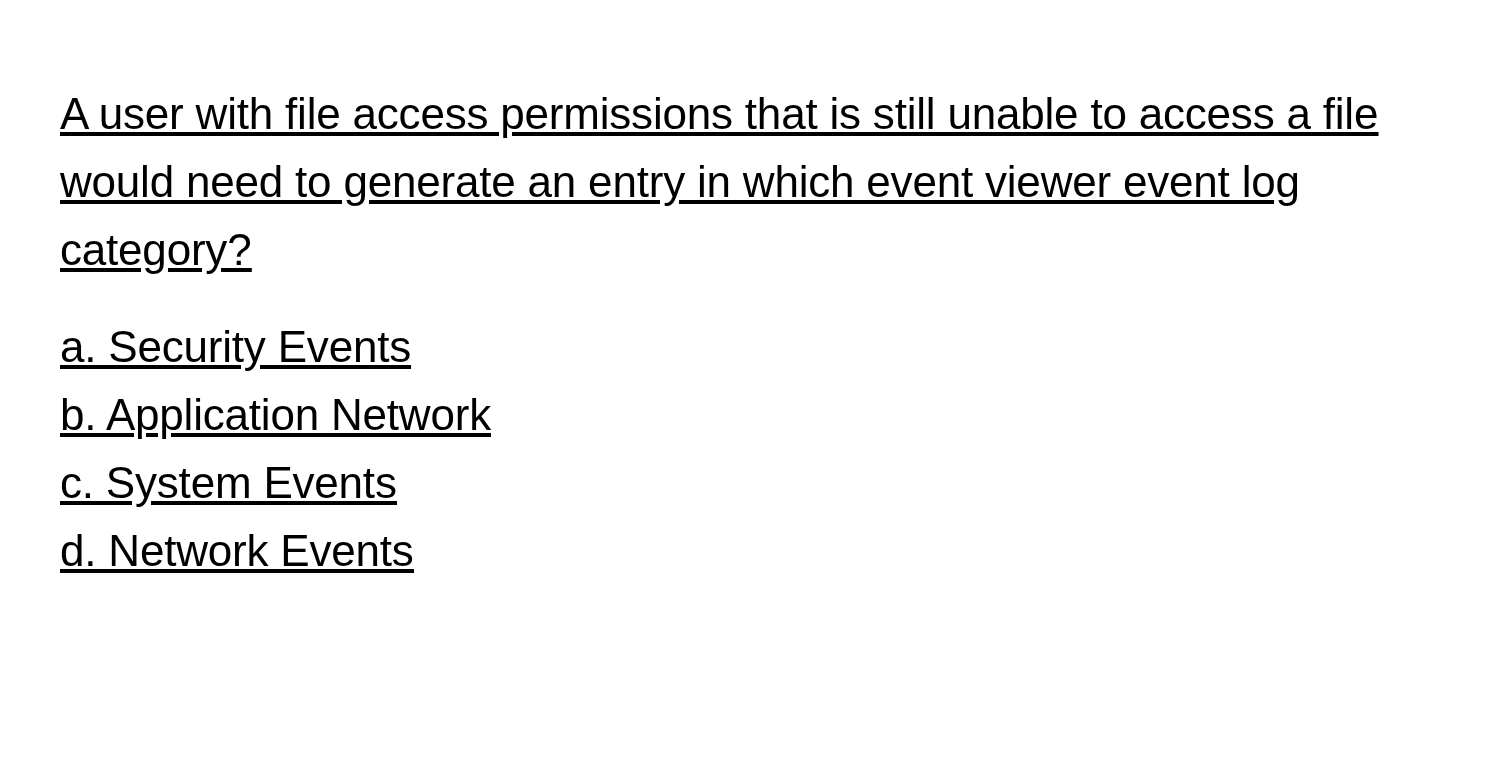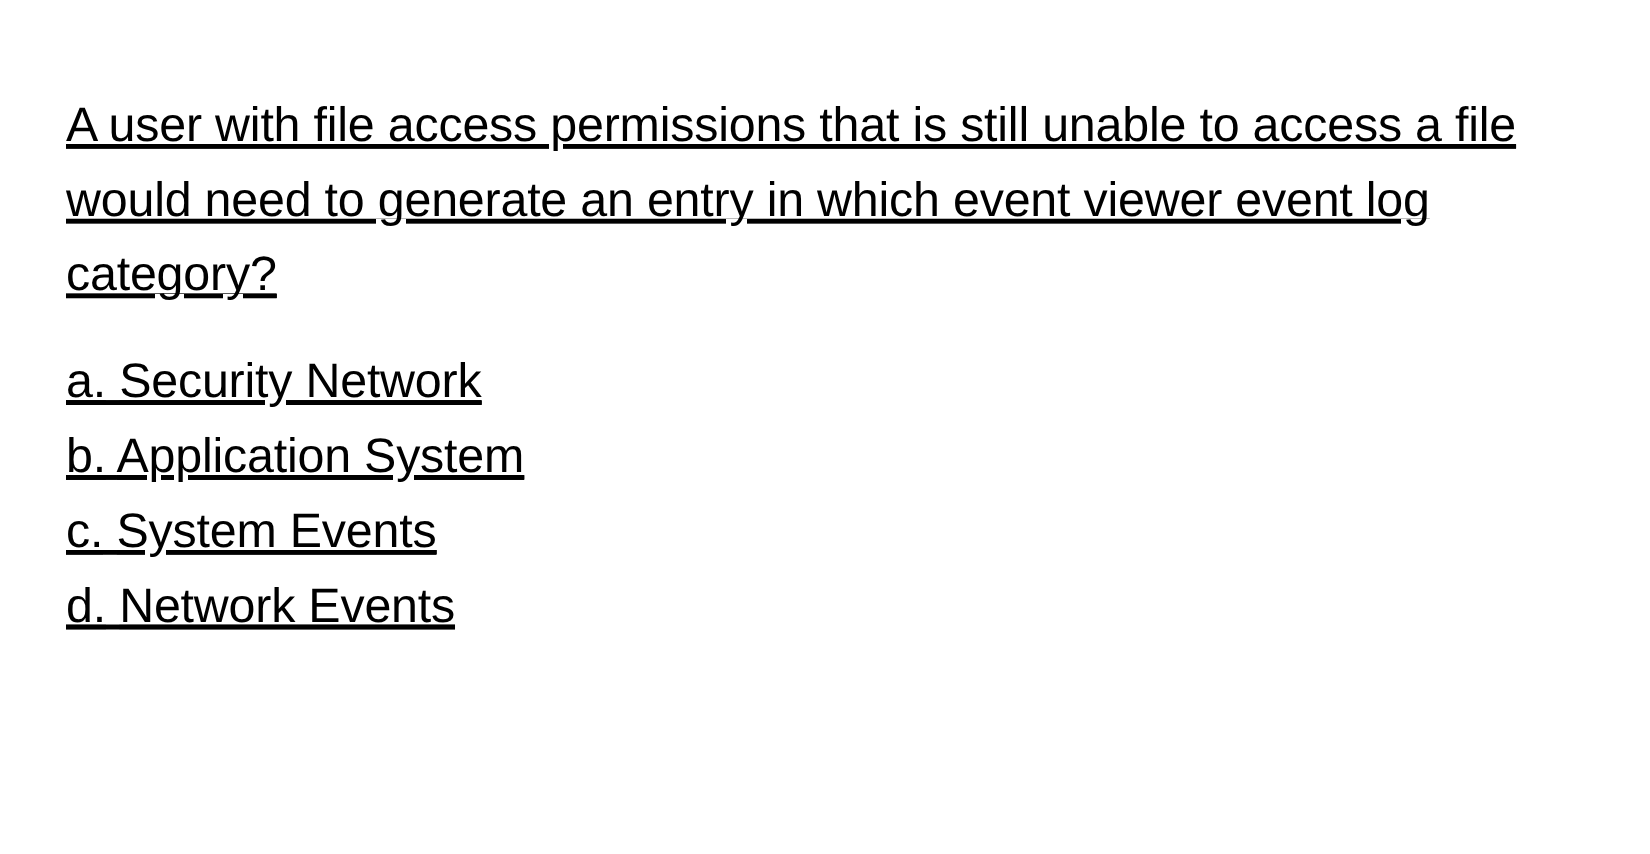--- a/index.html
+++ b/index.html
@@ -37,26 +37,26 @@
       display: inline;
     }
   </style>
 </head>
 <body>
 
 <div class="question-text">A user with file access permissions that is still unable to access a file would need to generate an entry in which event viewer event log category?</div>
 
 <div class="option">
   <span class="option-label">a.</span>
-  <span class="option-text">Security Network</span>
+  <span class="option-text">Security Events</span>
 </div>
 
 <div class="option">
   <span class="option-label">b.</span>
-  <span class="option-text">Application System</span>
+  <span class="option-text">Application Network</span>
 </div>
 
 <div class="option">
   <span class="option-label">c.</span>
   <span class="option-text">System Events</span>
 </div>
 
 <div class="option">
   <span class="option-label">d.</span>
   <span class="option-text">Network Events</span>

